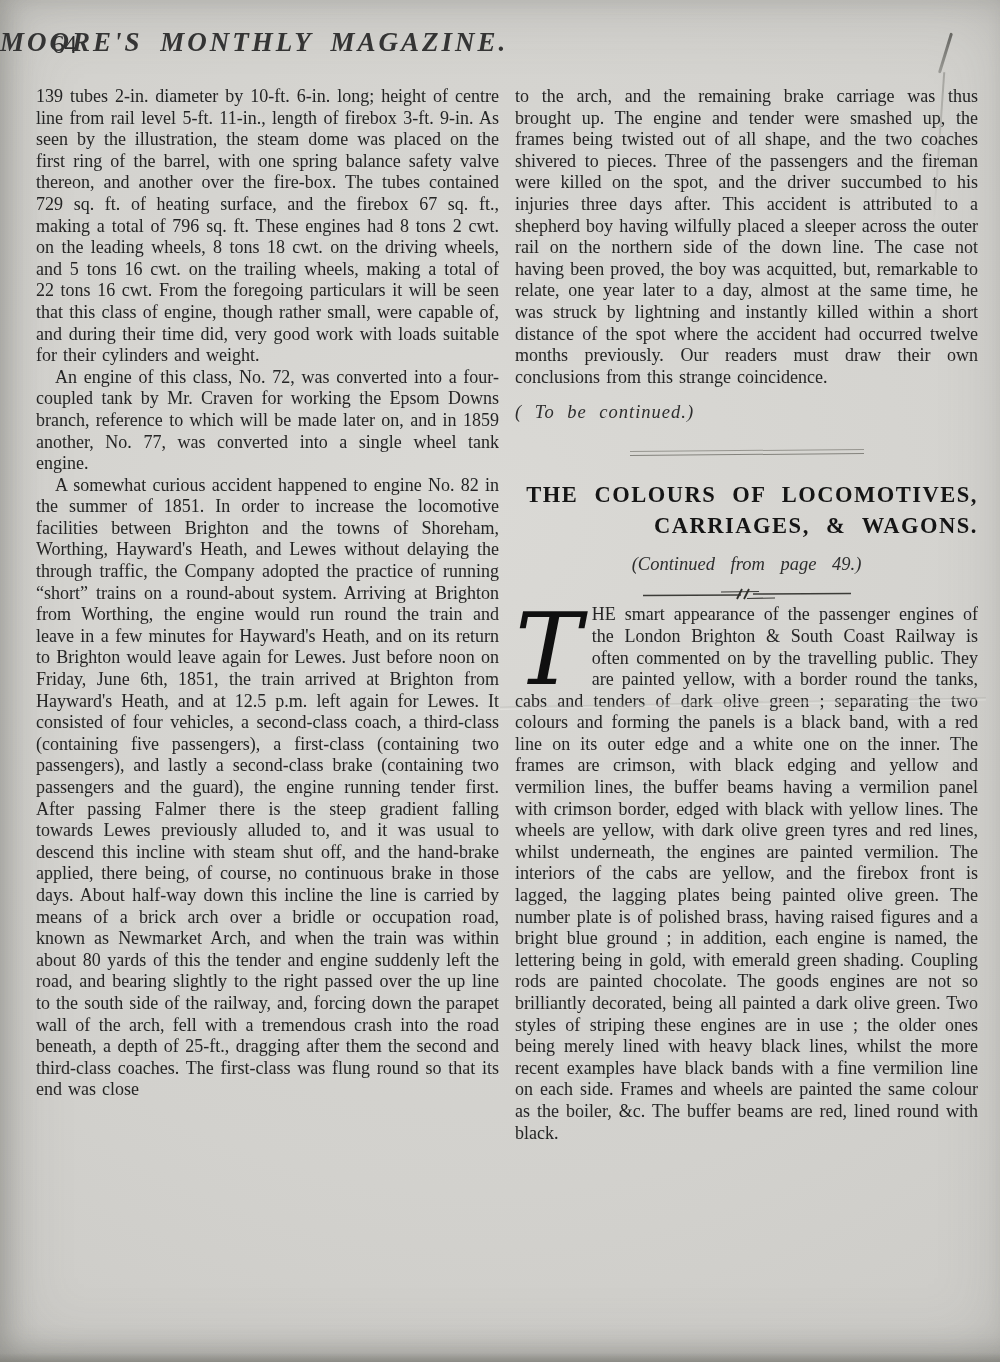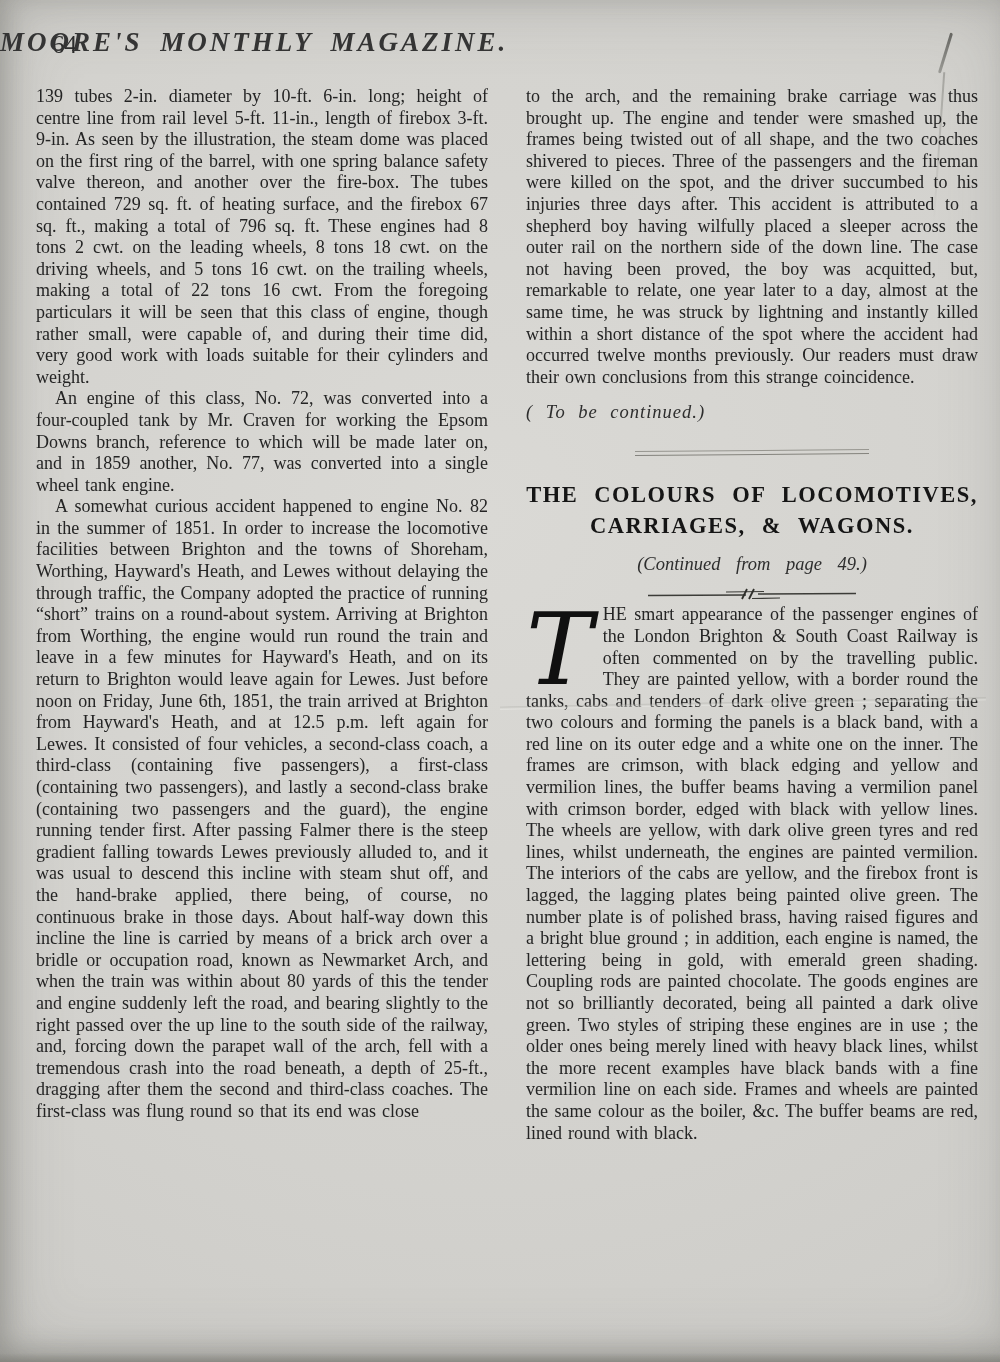--- a/index.html
+++ b/index.html
@@ -11,38 +11,38 @@
     box-shadow:inset 0 0 70px rgba(95,95,88,.28), inset 0 -14px 22px rgba(90,90,84,.25), inset 14px 0 24px rgba(110,110,104,.15);
     color:#222;
     padding-left:12px;
   }
   .pageno{position:absolute;top:31px;left:52px;font-size:25px;color:#2c2c2c;}
   .masthead{
     position:absolute;top:27px;left:0;width:100%;margin:0;
     font-style:italic;font-weight:600;font-size:27px;letter-spacing:3px;word-spacing:8px;
     color:#343434;
   }
-  .columns{position:absolute;top:86px;left:36px;width:942px;display:flex;gap:38px;}
+  .columns{position:absolute;top:86px;left:36px;width:942px;display:flex;gap:16px;}
   .col{flex:1 1 0;min-width:0;}
   p.body{
     margin:0;font-size:18px;line-height:21.6px;text-align:justify;
     word-spacing:1.5px;color:#242424;
   }
   p.indent{text-indent:19px;}
   .tbc{
     margin:14px 0 0;text-align:left;font-style:italic;font-size:18.5px;
     word-spacing:7px;letter-spacing:1px;color:#2e2e2e;
   }
   .double-rule{
     width:234px;height:3px;margin:27px auto 0;
     border-top:1px solid #96958f;border-bottom:1px solid #84837d;
     transform:rotate(-.45deg);
   }
   .article-title{
-    margin:24px 0 0;text-align:center;font-size:22.5px;line-height:31px;
+    margin:24px 0 0;text-align:right;font-size:22.5px;line-height:31px;
     font-weight:bold;letter-spacing:1.5px;word-spacing:9px;color:#151515;
   }
   .continued-from{
     margin:13px 0 0;text-align:center;font-style:italic;font-size:18.5px;
     word-spacing:11px;color:#2e2e2e;
   }
   .ornament{display:block;margin:11px auto 2px;}
   .dropcap-para{margin-top:6px;}
   .dropcap{
     float:left;font-family:"DejaVu Serif",serif;font-style:italic;

